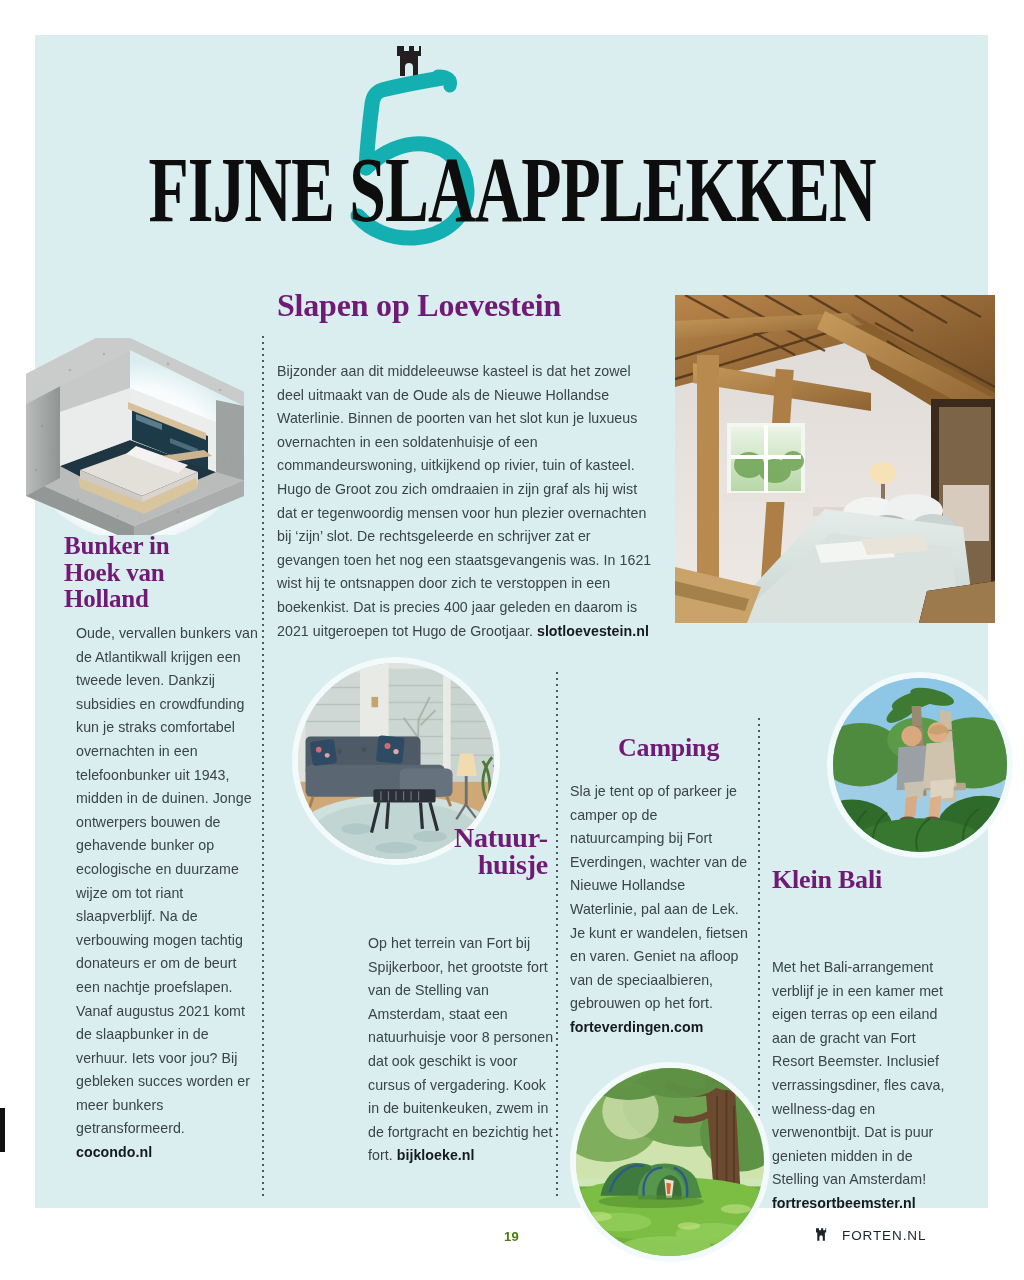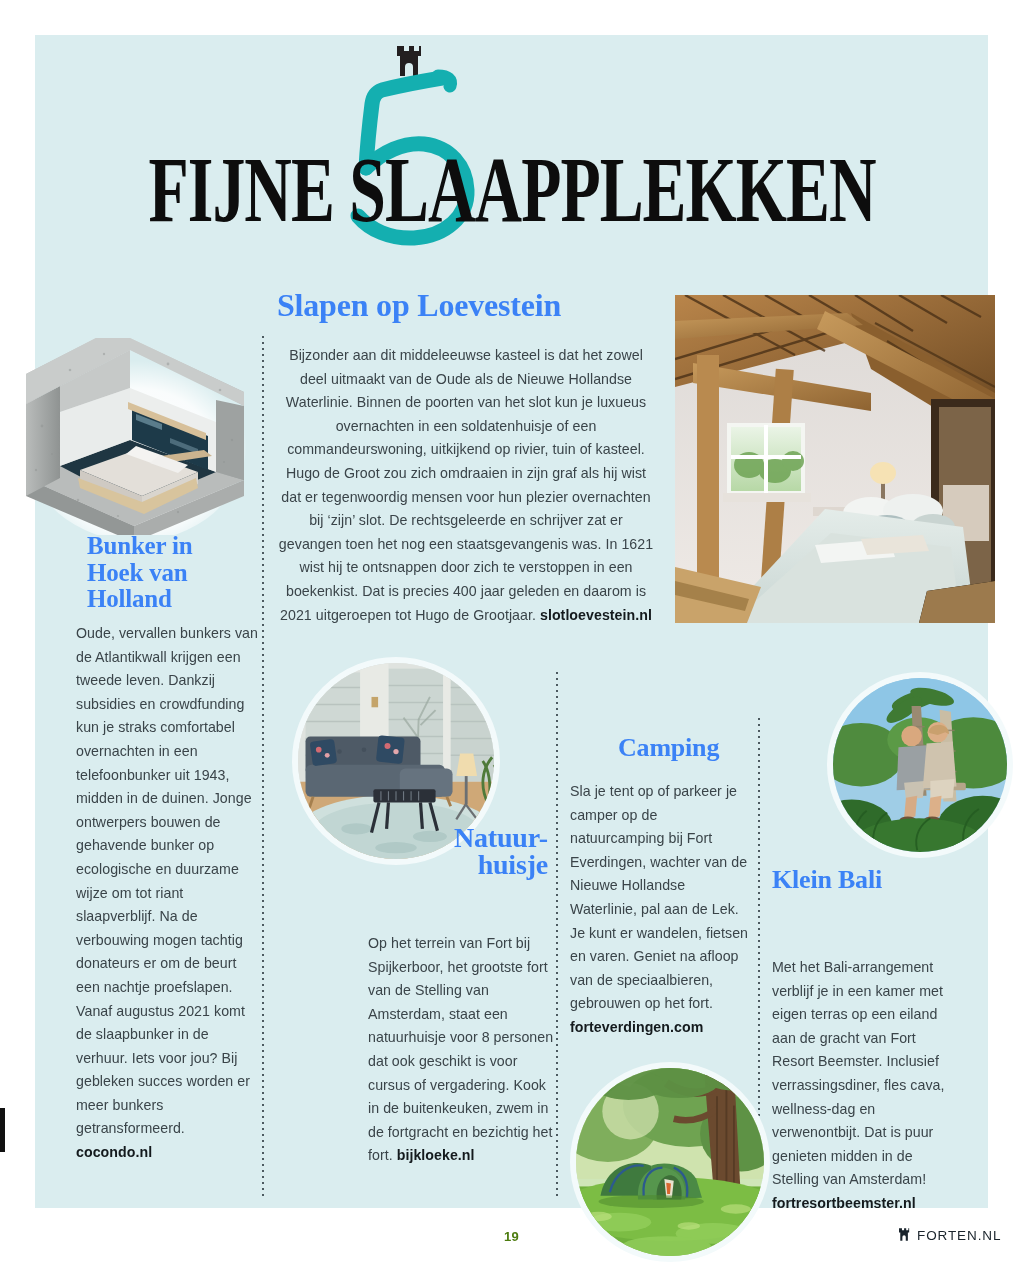--- a/index.html
+++ b/index.html
@@ -74,21 +74,21 @@
     letter-spacing: -1px;
     color: #0d0d0d;
     transform: scaleY(1.32) scaleX(0.94);
     transform-origin: center top;
   }
 
   
   .sec-head {
     font-family: "Liberation Serif", serif;
     font-weight: 700;
-    color: #3b82f6;
+    color: #701a75;
     letter-spacing: -0.2px;
   }
   .body-text {
     font-family: "Liberation Sans", sans-serif;
     font-size: 14.2px;
     line-height: 23.6px;
     color: #3a4449;
     letter-spacing: 0.05px;
   }
   .body-text b {
@@ -108,21 +108,21 @@
   
   .bunker-art {
     position: absolute;
     left: 8px;
     top: 330px;
     width: 250px;
     height: 205px;
   }
   .col1-head {
     position: absolute;
-    left: 87px;
+    left: 64px;
     top: 533px;
     width: 180px;
     font-size: 25px;
     line-height: 26.5px;
   }
   .col1-body {
     position: absolute;
     left: 76px;
     top: 622px;
     width: 182px;
@@ -132,23 +132,22 @@
   .loev-head {
     position: absolute;
     left: 277px;
     top: 287px;
     font-size: 32px;
     line-height: 36px;
   }
   .loev-body {
     position: absolute;
     left: 277px;
-    top: 344px;
+    top: 360px;
     width: 378px;
-    text-align: center;
   }
   .bed-photo {
     position: absolute;
     left: 675px;
     top: 295px;
     width: 320px;
     height: 328px;
     overflow: hidden;
     background: #2b2219;
   }
@@ -220,25 +219,25 @@
     left: 504px;
     top: 1229px;
     font-size: 13px;
     font-weight: 700;
     color: #4d7c0f;
     letter-spacing: 0.3px;
     text-align: center;
   }
   .footer-brand {
     position: absolute;
-    left: 899px;
+    left: 816px;
     top: 1228px;
     display: flex;
     align-items: flex-start;
-    gap: 7px;
+    gap: 15px;
   }
   .footer-brand .fb-label {
     font-size: 13.5px;
     letter-spacing: 0.9px;
     color: #1a242c;
   }
   .footer-castle { width: 11px; height: 13px; display: block; }
 </style>
 </head>
 <body>

